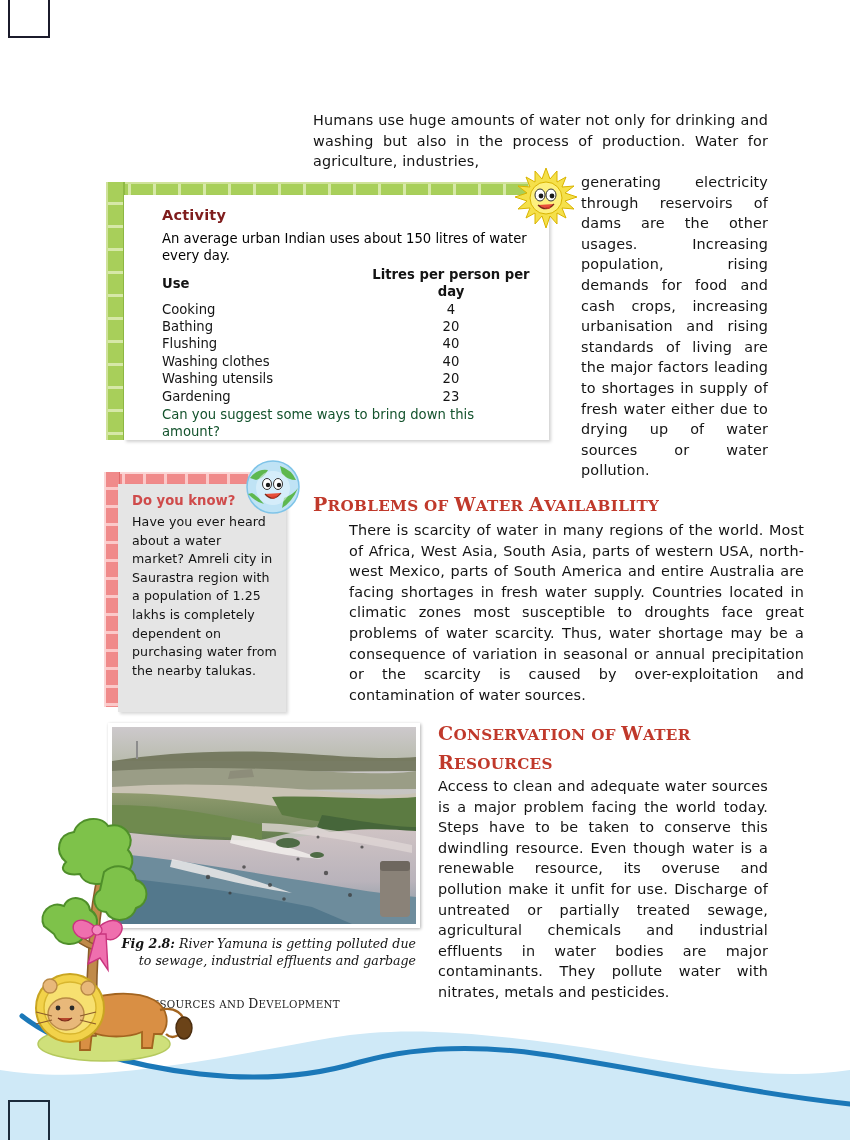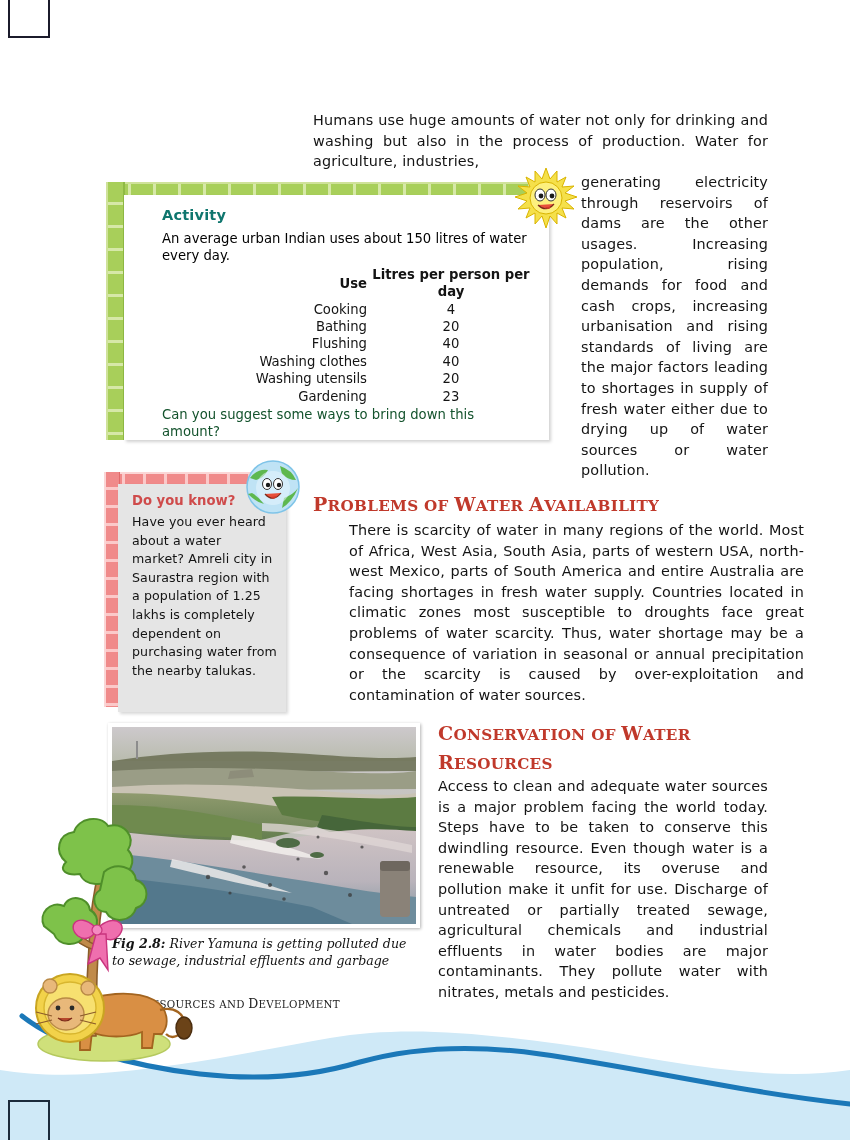--- a/index.html
+++ b/index.html
@@ -118,21 +118,21 @@
     left: 18px; top: 13px;
     width: 425px; height: 245px;
     background: #ffffff;
     box-shadow: 2px 2px 3px rgba(0,0,0,0.18);
     padding: 12px 14px 8px 38px;
   }
   .activity-title {
     font-family: "DejaVu Sans", sans-serif;
     font-weight: bold;
     font-size: 14.5px;
-    color: #0f766e;
+    color: #7f1d1d;
     margin-bottom: 7px;
     letter-spacing: 0.2px;
   }
   .activity-intro {
     font-family: "DejaVu Sans", sans-serif;
     font-size: 13.2px;
     line-height: 17.4px;
     color: #000000;
   }
   .activity-table {
@@ -140,21 +140,21 @@
     border-collapse: collapse;
     margin-top: 1px;
   }
   .activity-table td {
     font-family: "DejaVu Sans", sans-serif;
     font-size: 13.2px;
     line-height: 17.4px;
     color: #141414;
     padding: 0;
   }
-  .act-col-use { width: 205px; text-align: right; }
+  .act-col-use { width: 205px; text-align: left; }
   .act-col-val { text-align: center; padding-right: 18px; }
   .act-head td { font-weight: bold; }
   .act-total td { font-weight: bold; font-size: 13.6px; }
   .activity-question {
     font-family: "DejaVu Sans", sans-serif;
     font-size: 13.2px;
     line-height: 17px;
     color: #14532d;
     margin-top: 1px;
   }
@@ -277,21 +277,21 @@
     padding: 4px;
     box-shadow: 1px 1px 3px rgba(0,0,0,0.3);
   }
   .photo-svg { display:block; width:304px; height:197px; }
   .fig-caption {
     font-family: "DejaVu Serif", serif;
     font-style: italic;
     font-size: 12.6px;
     line-height: 17px;
     color: #141414;
-    text-align: left;
+    text-align: right;
     margin-top: 7px;
     padding: 0 4px;
   }
   .fig-caption b { font-weight: bold; font-style: italic; }
 
   
   .footer {
     position: absolute;
     left: 110px; top: 996px;
     display: flex;

